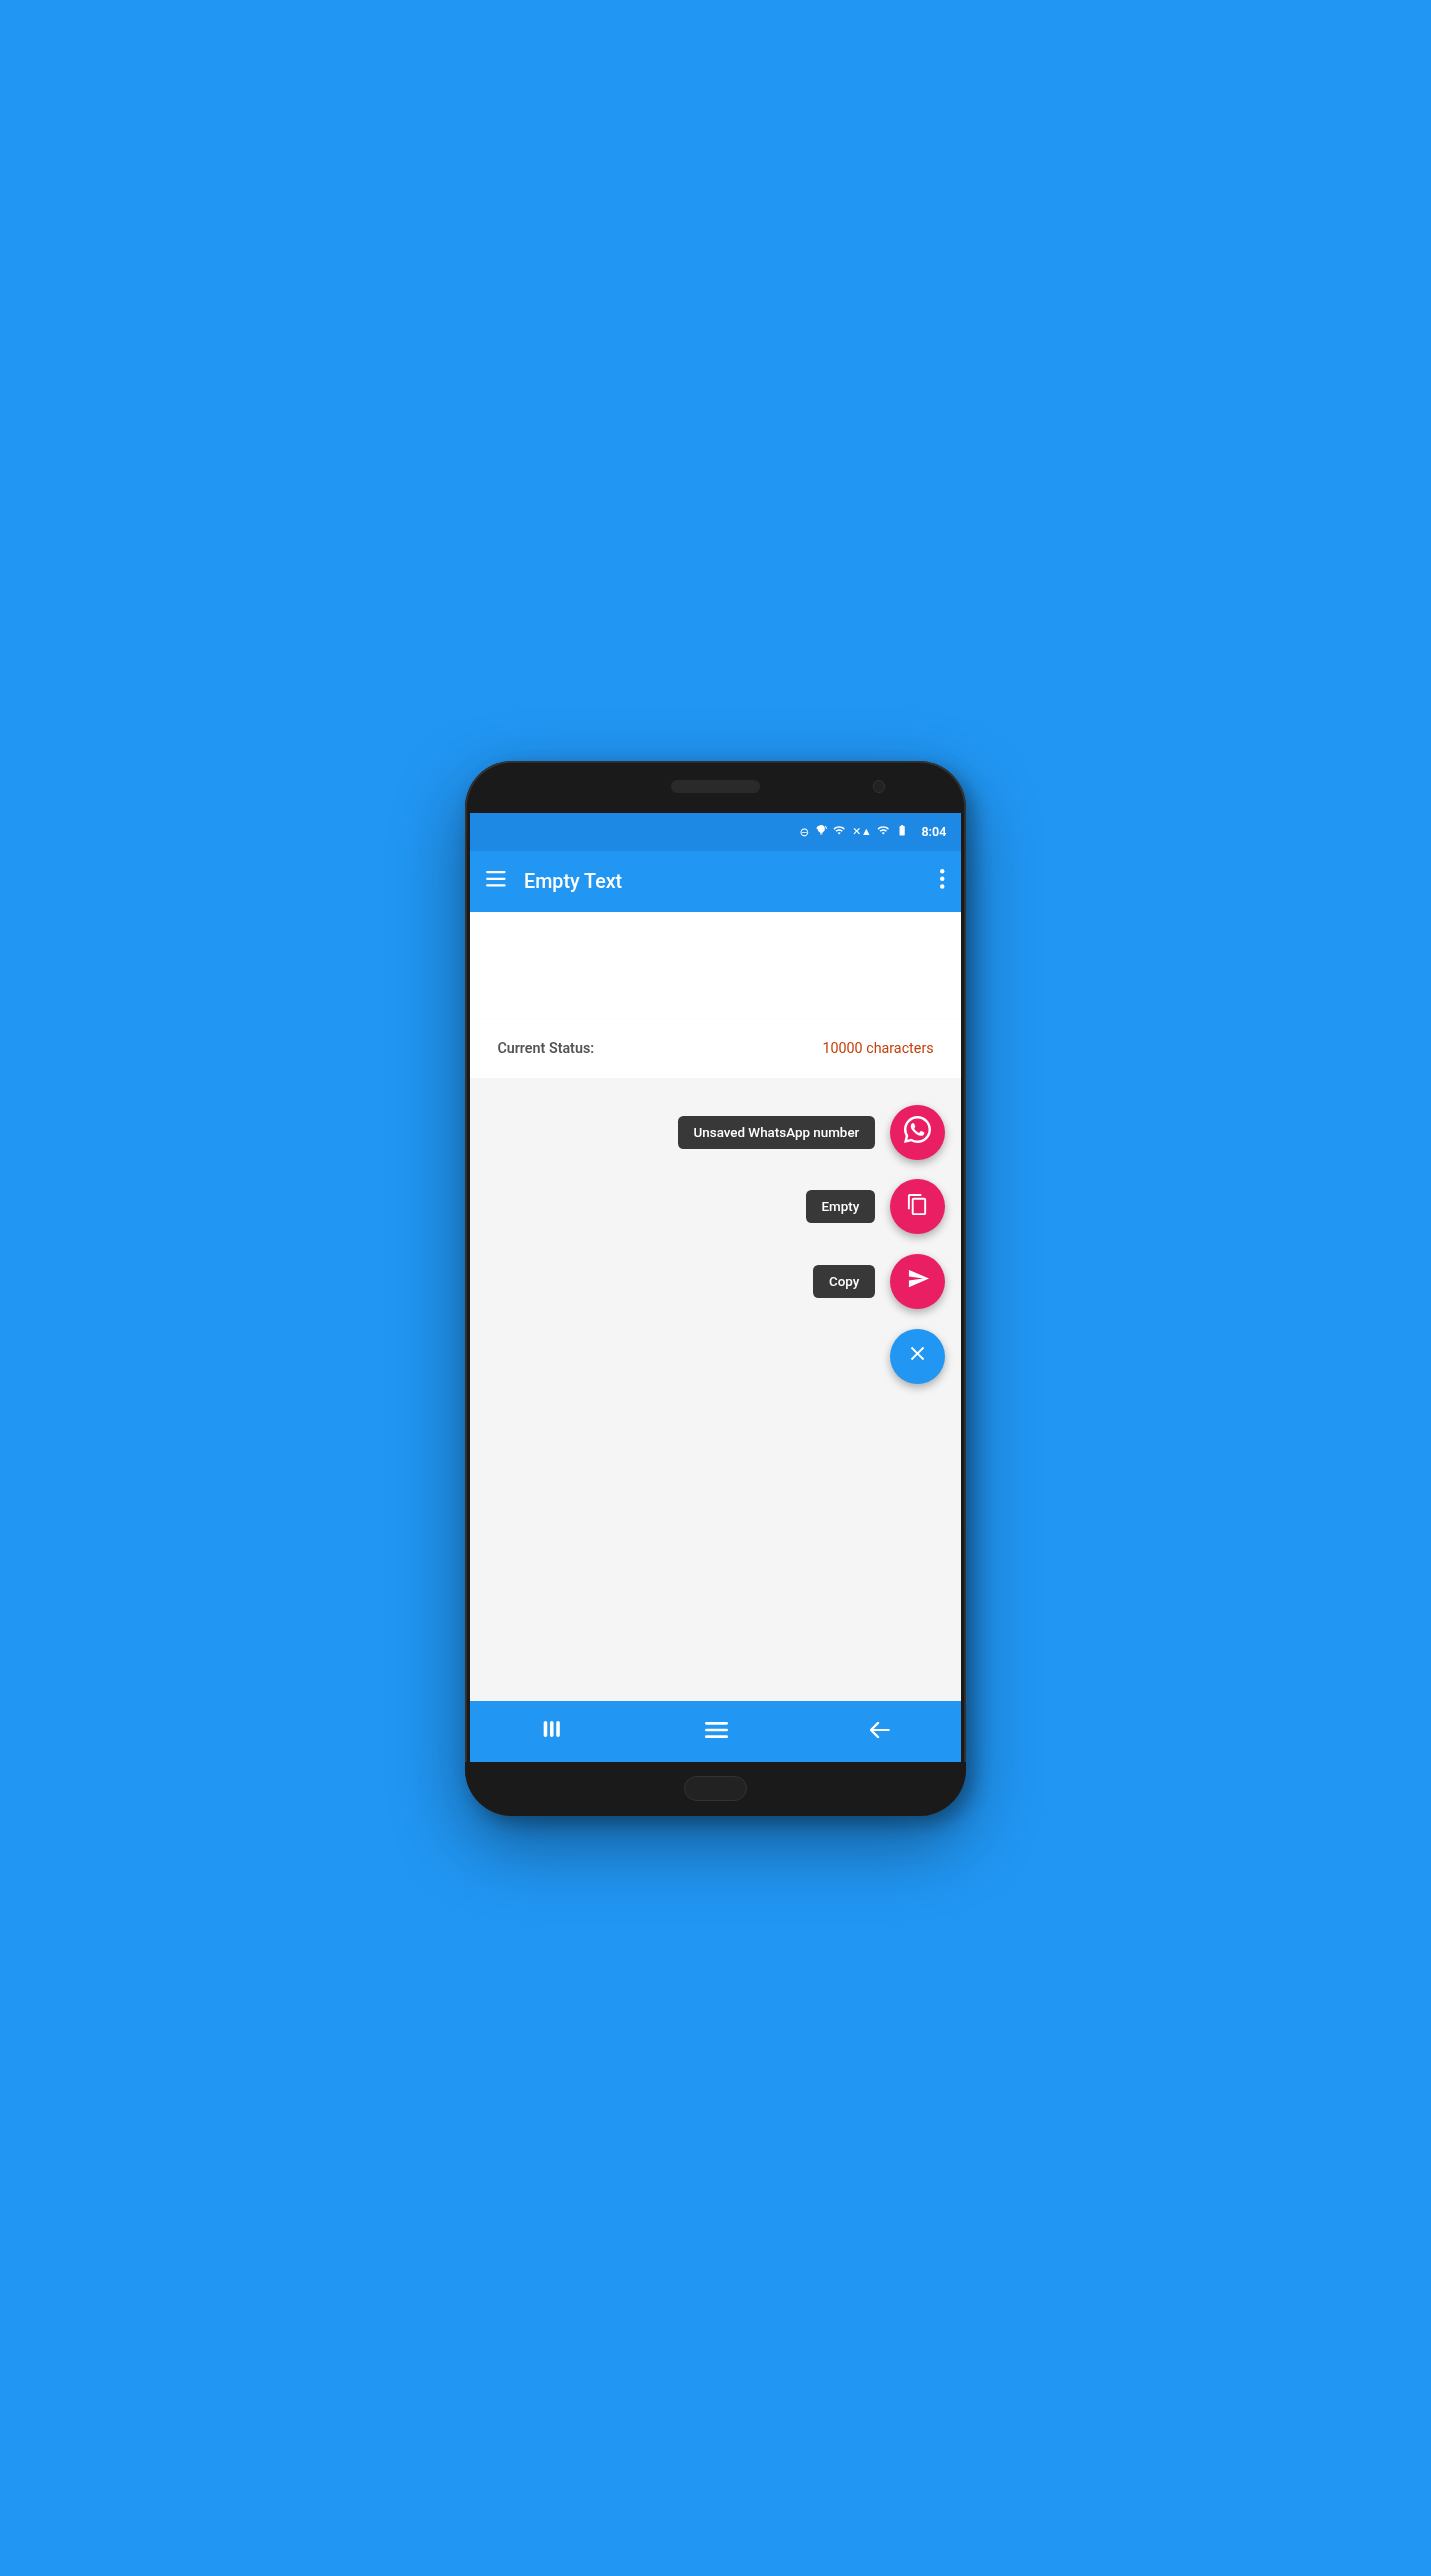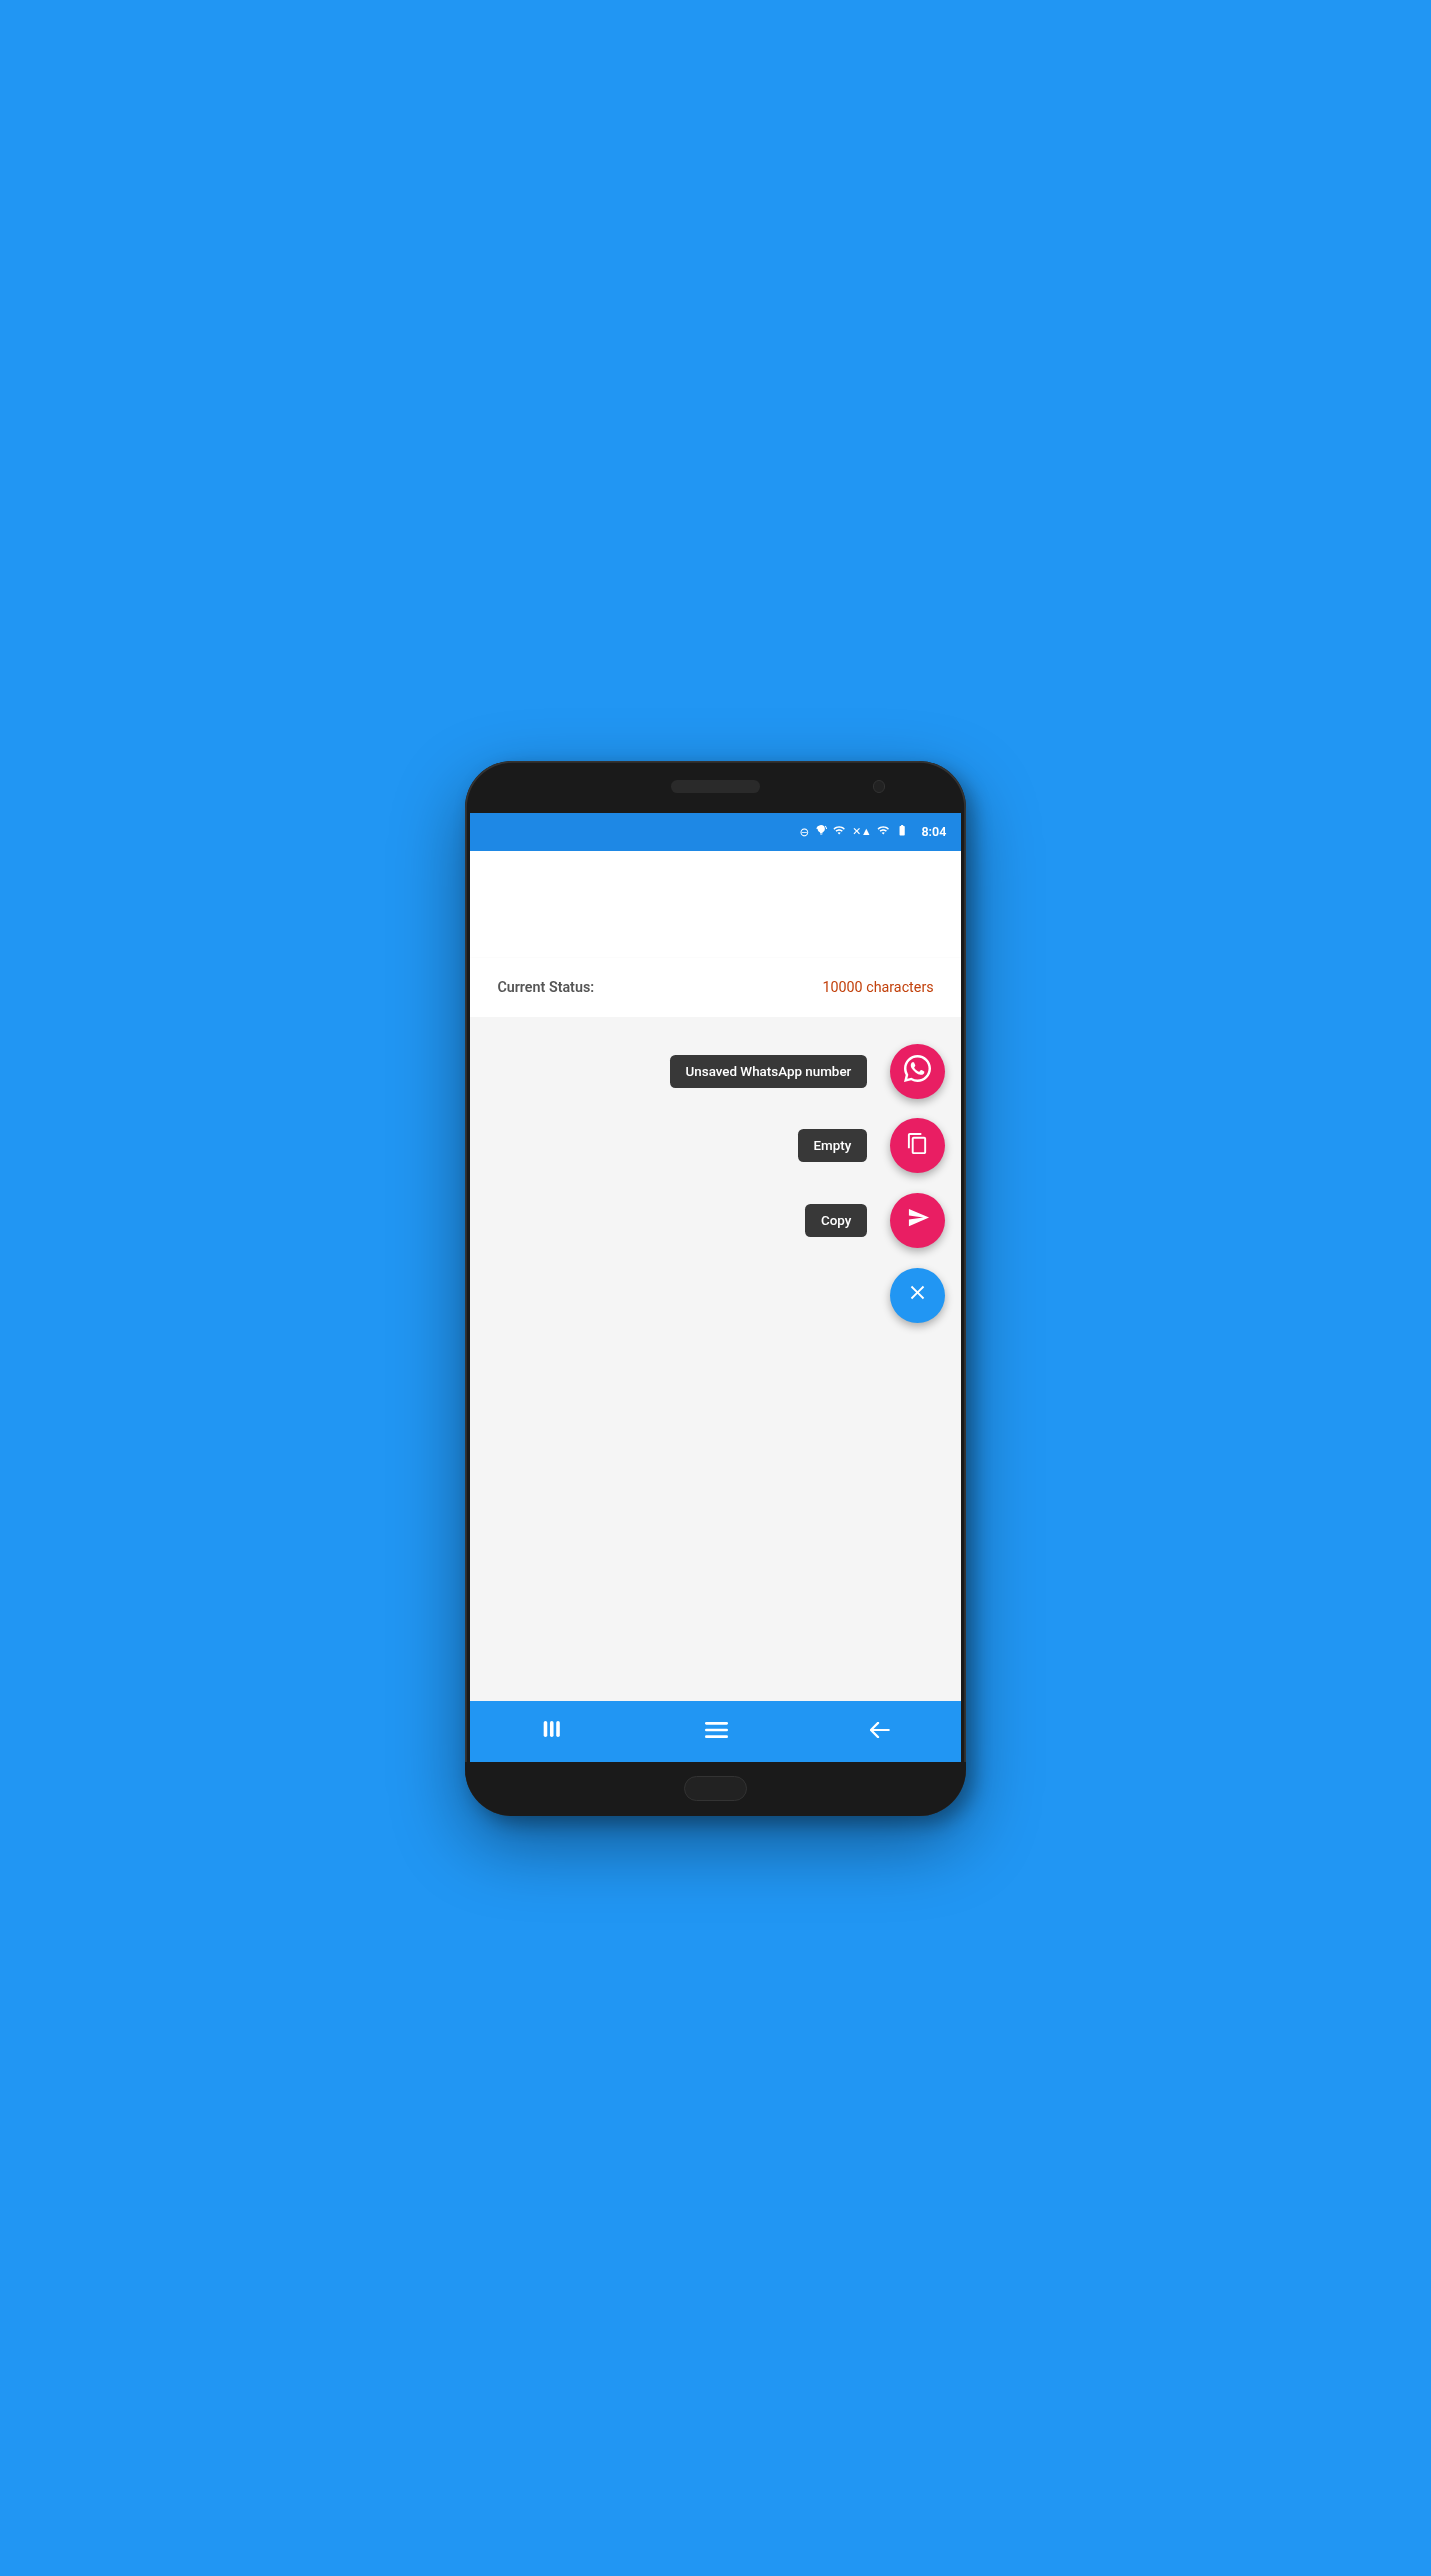--- a/index.html
+++ b/index.html
@@ -200,21 +200,20 @@
       align-items: flex-end;
       padding: 27px 16px 18px 0;
     }
 
     
     .fab-row {
       display: flex;
       align-items: center;
       justify-content: flex-end;
       margin-bottom: 19.7px;
-      gap: 8px;
     }
 
     .fab-label {
       background: rgba(30,30,30,0.88);
       color: white;
       padding: 9px 16px;
       border-radius: 5.4px;
       font-size: 13.4px;
       font-weight: 500;
       margin-right: 14.3px;
@@ -336,20 +335,37 @@
 
           <span class="status-icon">
             <svg width="14.3" height="12.5" viewBox="0 0 24 24" fill="white">
               <path d="M15.67 4H14V2h-4v2H8.33C7.6 4 7 4.6 7 5.33v15.33C7 21.4 7.6 22 8.33 22h7.33c.74 0 1.34-.6 1.34-1.33V5.33C17 4.6 16.4 4 15.67 4z"></path>
             </svg>
           </span>
         </div>
         <span class="status-time">8:04</span>
       </div>
 
+      <div class="app-bar">
+        <span class="hamburger-icon">
+          <svg width="19.7" height="16" viewBox="0 0 22 18" fill="white">
+            <rect y="0" width="22" height="2.5" rx="1.25"></rect>
+            <rect y="7.5" width="22" height="2.5" rx="1.25"></rect>
+            <rect y="15" width="22" height="2.5" rx="1.25"></rect>
+          </svg>
+        </span>
+        <span class="app-title">Empty Text</span>
+        <span class="more-icon">
+          <svg width="4.5" height="19.7" viewBox="0 0 5 22" fill="white">
+            <circle cx="2.5" cy="2.5" r="2.5"></circle>
+            <circle cx="2.5" cy="11" r="2.5"></circle>
+            <circle cx="2.5" cy="19.5" r="2.5"></circle>
+          </svg>
+        </span>
+      </div>
 
       <div class="content-area">
 
         <div class="text-input-area" style="height:107px;"></div>
 
         <div class="status-card">
           <span class="status-label">Current Status:</span>
           <span class="status-value">10000 characters</span>
         </div>
 

